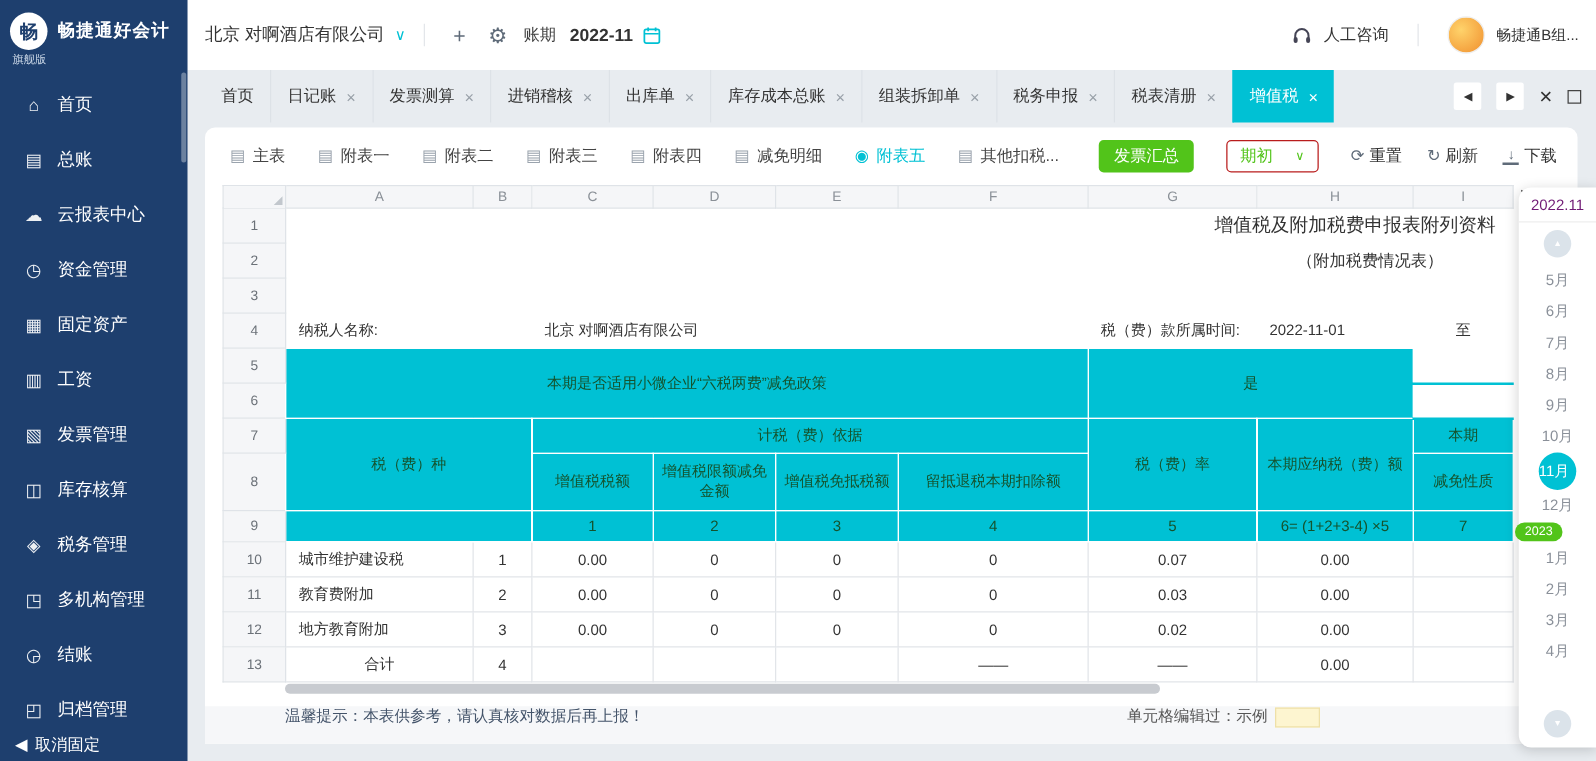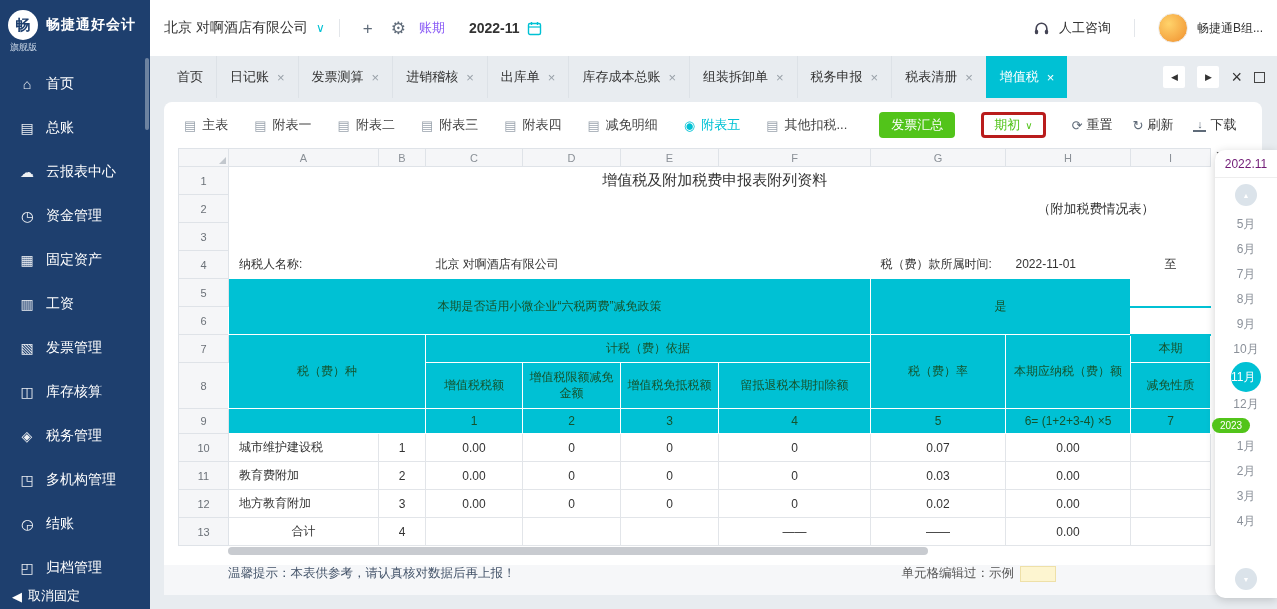--- a/index.html
+++ b/index.html
@@ -18,22 +18,22 @@
   .nav-item .ico{width:18px;text-align:center;font-size:14px;opacity:.92}
   .pin-row{position:absolute;bottom:4px;left:12px;display:flex;align-items:center;gap:6px;font-size:13px;cursor:pointer;white-space:nowrap}
   .side-scroll{position:absolute;right:1px;top:58px;width:4px;height:72px;background:rgba(255,255,255,.35);border-radius:2px}
 
   
   .topbar{position:absolute;left:150px;top:0;right:0;height:56px;background:#fff;display:flex;align-items:center;padding:0 14px;z-index:4}
   .company{font-size:14px}
   .chev{color:#00c1d4;font-size:12px;margin-left:8px}
   .vdiv{width:1px;height:18px;background:#e3e6ea;margin:0 14px}
   .icon-btn{font-size:17px;color:#5f6b79;margin:0 9px;cursor:pointer;line-height:1}
-  .period-label{color:#8b5cf6;margin-left:4px}
-  .period-value{font-weight:bold;margin-left:24px;font-size:14px}
+  .period-label{color:#404040;margin-left:4px}
+  .period-value{font-weight:bold;margin-left:11px;font-size:14px}
   .cal-icon{margin-left:8px;cursor:pointer;display:flex}
   .topbar-right{margin-left:auto;display:flex;align-items:center;gap:9px}
   .consult{font-size:13px;cursor:pointer}
   .avatar{width:30px;height:30px;border-radius:50%;background:radial-gradient(circle at 35% 35%,#ffd36b,#f08f2e);border:1px solid #eee}
   .username{font-size:12px;white-space:nowrap}
 
   
   .tabbar{position:absolute;left:150px;top:56px;right:0;height:42px;background:#e8ecf0;display:flex;align-items:stretch;padding-left:14px;z-index:4}
   .tab{display:flex;align-items:center;gap:8px;padding:0 13px;font-size:13px;color:#333;cursor:pointer;white-space:nowrap}
   .tab + .tab{border-left:1px solid #dde2e7}
@@ -46,37 +46,37 @@
   .tc-expand{width:11px;height:11px;border:1.5px solid #444;cursor:pointer}
 
   
   .card{position:absolute;left:164px;top:102px;width:1098px;height:493px;background:#fff;border-radius:8px 8px 0 0;z-index:3}
   .subtabs{display:flex;align-items:center;height:46px;padding:0 20px;gap:26px}
   .subtab{display:flex;align-items:center;gap:6px;font-size:13px;color:#444;cursor:pointer;white-space:nowrap}
   .subtab .ico{color:#9aa3ad;font-size:13px}
   .subtab.active{color:#00c1d4}
   .subtab.active .ico{color:#00c1d4}
   .btn-primary{background:#52c41a;color:#fff;border:none;border-radius:4px;height:26px;padding:0 12px;font-size:13px;cursor:pointer;white-space:nowrap}
-  .btn-outline{background:#fff;color:#52c41a;border:3px solid #b91c1c;border-radius:4px;height:26px;padding:0 10px;font-size:13px;display:flex;align-items:center;gap:5px;cursor:pointer;white-space:nowrap}
+  .btn-outline{background:#fff;color:#52c41a;border:1px solid #b91c1c;border-radius:4px;height:26px;padding:0 10px;font-size:13px;display:flex;align-items:center;gap:18px;cursor:pointer;white-space:nowrap}
   .tools{margin-left:auto;display:flex;align-items:center;gap:20px;padding-right:106px;font-size:13px}
   .tool{display:flex;align-items:center;gap:4px;cursor:pointer;white-space:nowrap}
   .tool .ti{color:#5f6b79;font-size:13px}
   .dl-ico{display:inline-block;width:13px;text-align:center;border-bottom:2px solid #5f6b79;line-height:11px;font-size:11px;color:#5f6b79}
 
   
   .sheet{margin-left:14px;position:relative}
   table{border-collapse:collapse;table-layout:fixed;width:1032px;font-size:12px}
   td,th{padding:0 4px;height:28px;text-align:center;overflow:hidden;white-space:nowrap}
   .colhead th{height:18px;background:#f5f6f8;border:1px solid #dfe3e8;color:#8a9097;font-weight:normal;font-size:11px}
   .corner{position:relative}
   .corner::after{content:"";position:absolute;right:2px;bottom:2px;border-left:7px solid transparent;border-bottom:7px solid #c2c7cd}
   .rn{background:#f5f6f8;border:1px solid #dfe3e8;color:#6b7178;font-size:11px}
   tr.plain td{border:none;background:#fff}
   tr.plain td.rn{border:1px solid #dfe3e8;background:#f5f6f8}
-  .title-cell{padding-right:14px;font-size:15px;color:#333}
+  .title-cell{text-align:right;padding-right:14px;font-size:15px;color:#333}
   .subtitle-cell{text-align:right;padding-right:56px;font-size:13px}
   .teal{background:#00c1d4;color:#14532d;border:1px solid rgba(255,255,255,.75)}
   .wrap{white-space:normal;line-height:1.3}
   .cell{border:1px solid #e2e5e9;background:#fff}
   .i-strip{border:none;border-bottom:2px solid #00c1d4;background:#fff}
   .t-l{text-align:left;padding-left:10px}
   .t-c{text-align:center}
   tr.h46 td{height:46px}
   tr.h25 td{height:25px}
   .more-cols{position:absolute;left:1038px;top:0;font-size:12px;color:#555}

